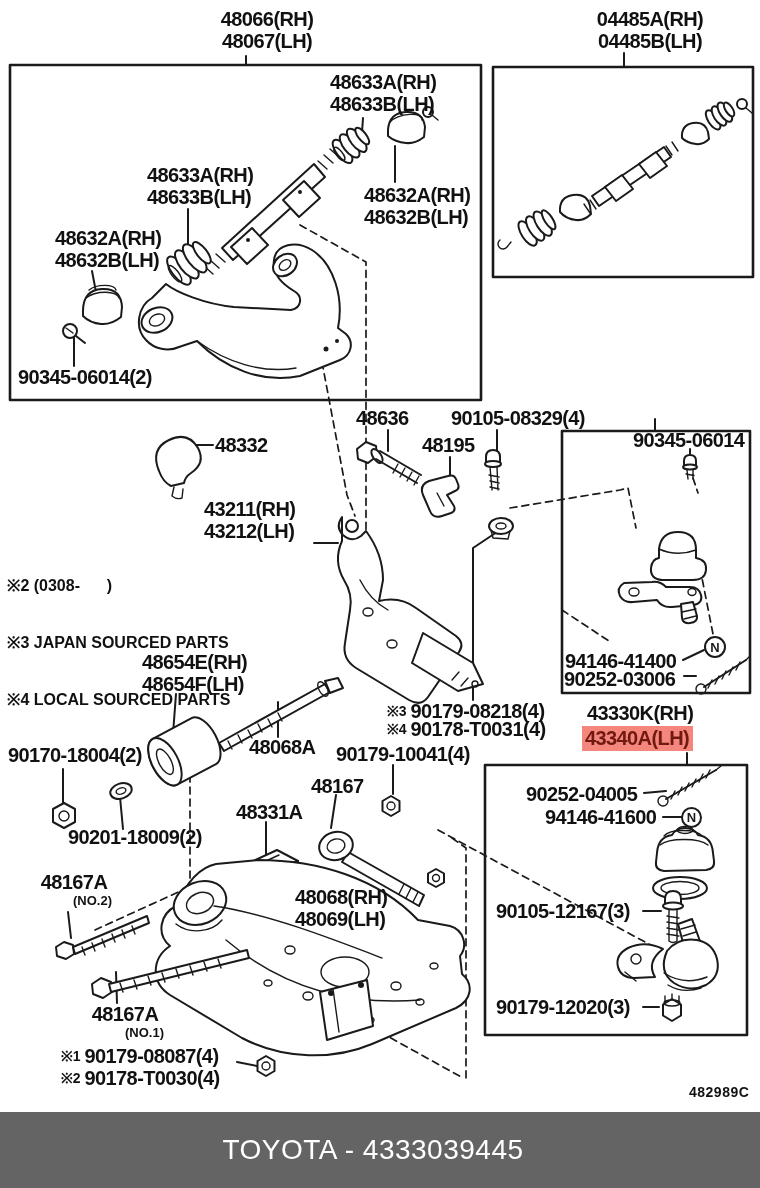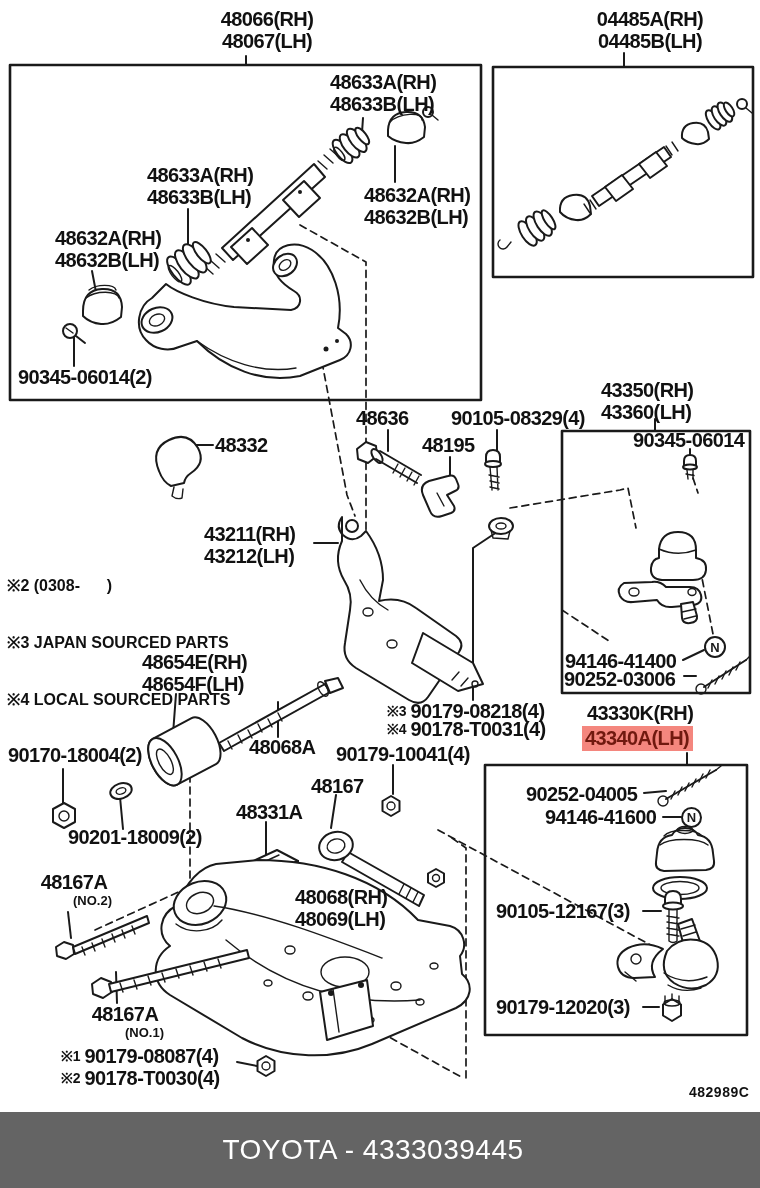--- a/index.html
+++ b/index.html
@@ -308,23 +308,22 @@
 <div class="lbl c" style="left:588px;top:8px;width:124px"><span>04485A(RH)</span><br><span>04485B(LH)</span></div>
 <div class="lbl" style="left:330px;top:71px"><span>48633A(RH)</span><br><span>48633B(LH)</span></div>
 <div class="lbl" style="left:147px;top:164px"><span>48633A(RH)</span><br><span>48633B(LH)</span></div>
 <div class="lbl" style="left:364px;top:184px"><span>48632A(RH)</span><br><span>48632B(LH)</span></div>
 <div class="lbl" style="left:55px;top:227px"><span>48632A(RH)</span><br><span>48632B(LH)</span></div>
 <div class="lbl" style="left:18px;top:366px">90345-06014(2)</div>
 <div class="lbl" style="left:215px;top:434px">48332</div>
 <div class="lbl" style="left:356px;top:407px">48636</div>
 <div class="lbl" style="left:451px;top:407px">90105-08329(4)</div>
 <div class="lbl" style="left:422px;top:434px">48195</div>
-<div class="lbl" style="left:601px;top:379px"><span>43350(RH)</span><br><span>43360(LH)</span></div>
 <div class="lbl" style="left:633px;top:429px">90345-06014</div>
-<div class="lbl" style="left:204px;top:523px"><span>43211(RH)</span><br><span>43212(LH)</span></div>
+<div class="lbl" style="left:204px;top:498px"><span>43211(RH)</span><br><span>43212(LH)</span></div>
 <div class="lbl" style="left:142px;top:651px"><span>48654E(RH)</span><br><span>48654F(LH)</span></div>
 <div class="lbl" style="left:8px;top:744px">90170-18004(2)</div>
 <div class="lbl" style="left:249px;top:736px">48068A</div>
 <div class="lbl" style="left:336px;top:743px">90179-10041(4)</div>
 <div class="lbl" style="left:68px;top:826px">90201-18009(2)</div>
 <div class="lbl" style="left:236px;top:801px">48331A</div>
 <div class="lbl" style="left:311px;top:775px">48167</div>
 <div class="lbl" style="left:387px;top:700px"><span class="pre">※3</span><span>90179-08218(4)</span></div>
 <div class="lbl" style="left:387px;top:718px"><span class="pre">※4</span><span>90178-T0031(4)</span></div>
 <div class="lbl" style="left:587px;top:702px">43330K(RH)</div>

